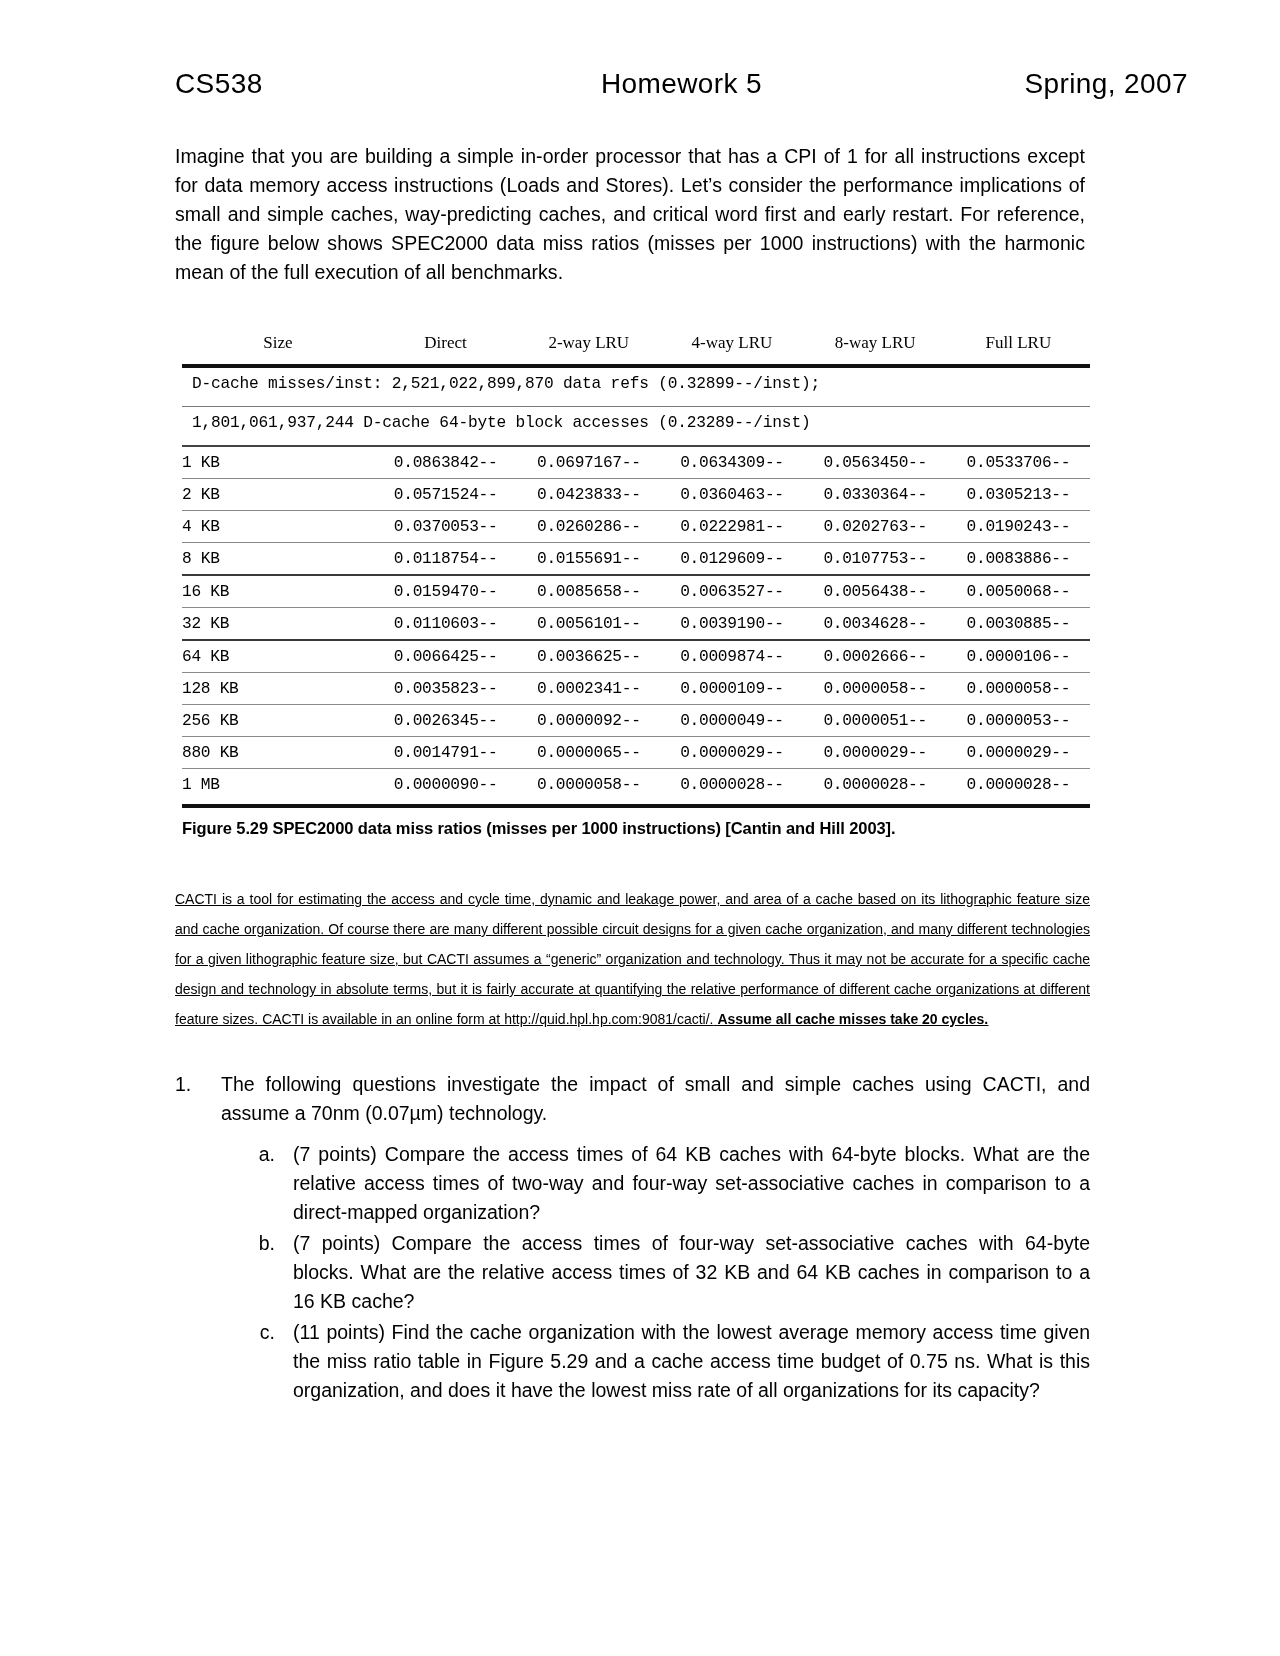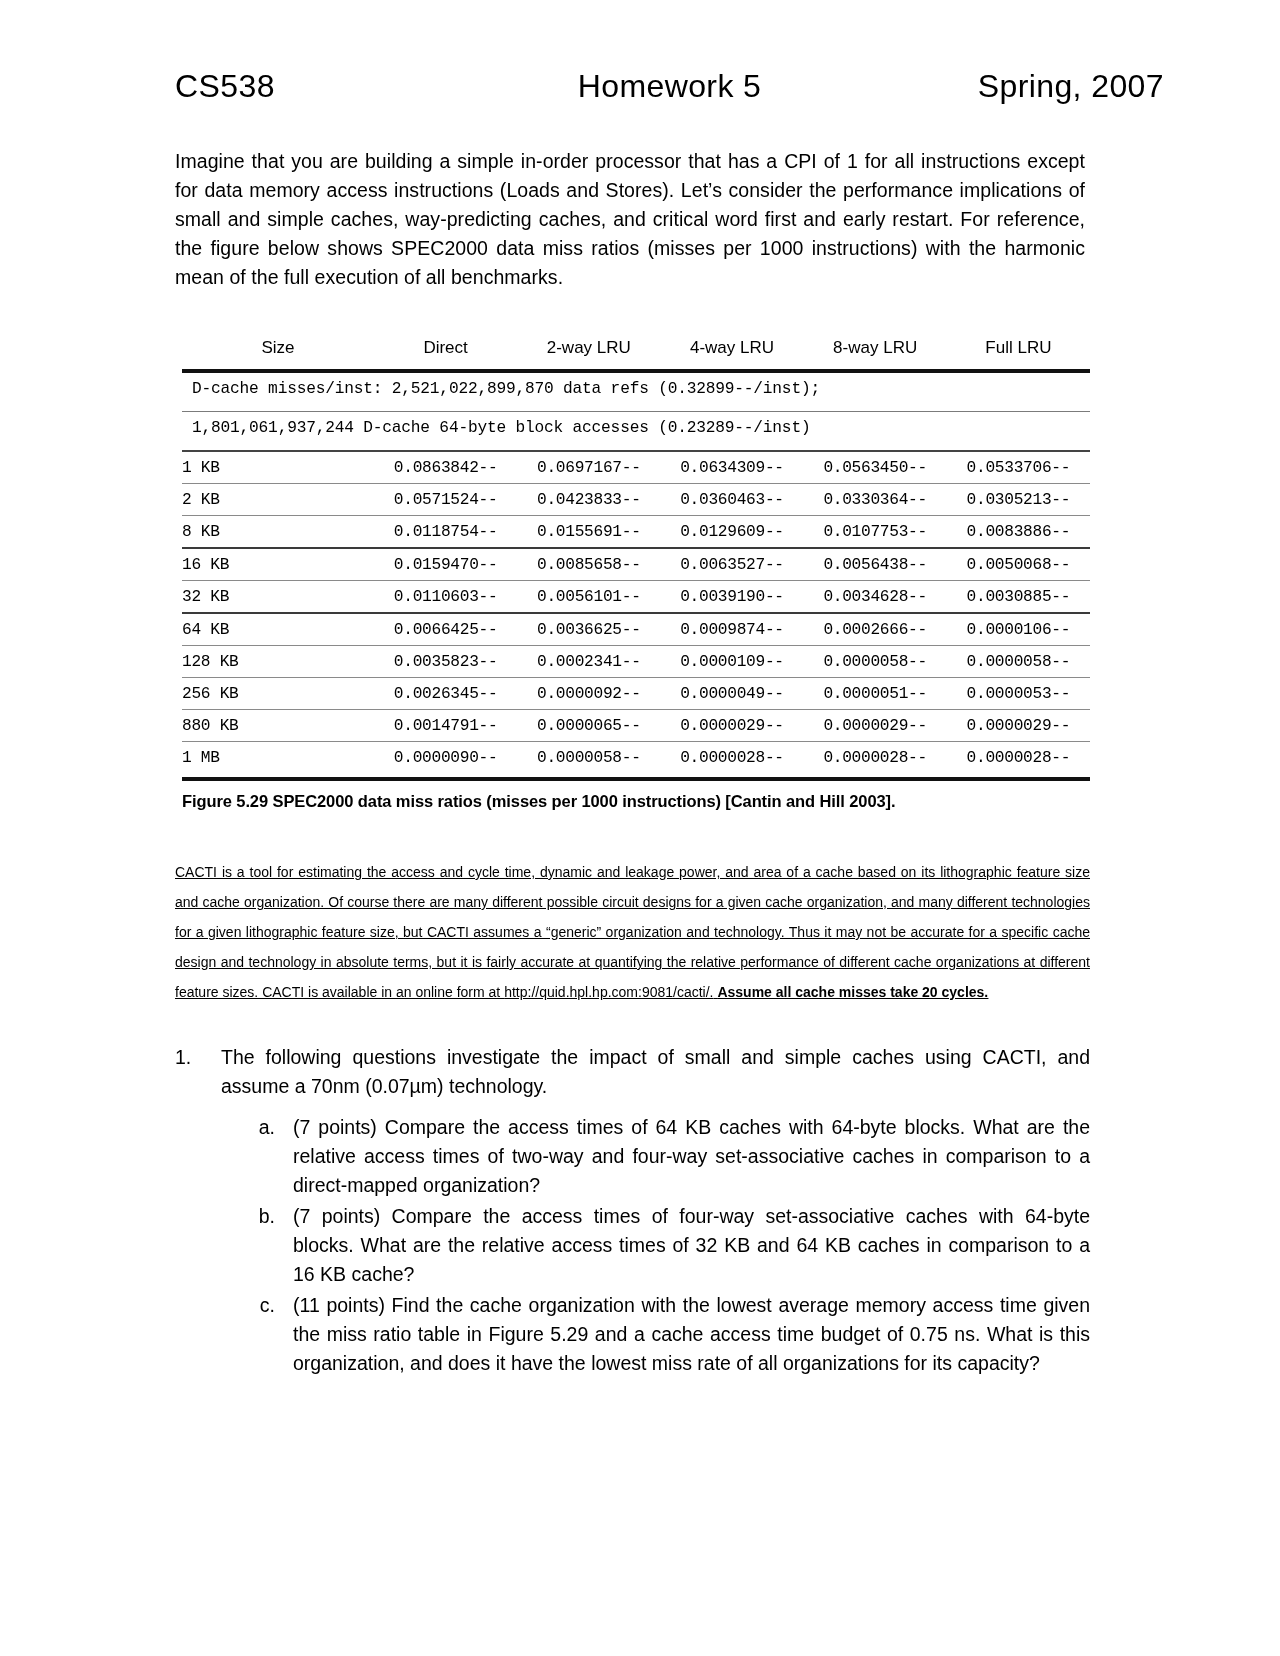--- a/index.html
+++ b/index.html
@@ -19,22 +19,22 @@
     width: 1280px;
     height: 1656px;
     box-sizing: border-box;
     padding: 0;
   }
 
   
   .doc-header {
     display: flex;
     align-items: center;
-    padding: 68px 116px 0 175px;
-    font-size: 32px;
+    padding: 68px 92px 0 175px;
+    font-size: 28px;
     letter-spacing: 0.4px;
   }
   .doc-header .course { width: 300px; text-align: left; }
   .doc-header .title  { flex: 1; text-align: center; }
   .doc-header .term   { width: 300px; text-align: right; }
 
   
   .intro {
     margin: 42px 195px 0 175px;
     font-size: 19.5px;
@@ -61,21 +61,21 @@
     letter-spacing: -0.2px;
     padding: 7px 0 13px 10px;
     border-bottom: 1.2px solid #7b7b7b;
     white-space: nowrap;
   }
   .mono-line.second td {
     border-bottom: 2.4px solid #444;
     margin-top: 12px;
   }
   thead.col-heads th {
-    font-family: Liberation Sans, sans-serif;
+    font-family: Liberation Serif, serif;
     font-size: 17px;
     font-weight: normal;
     padding: 12px 0 11px 0;
     border-bottom: 1.2px solid #7b7b7b;
     text-align: center;
   }
   thead.col-heads th.size-h { width: 150px; }
   tbody.data-rows td {
     font-family: "Liberation Mono", monospace;
     font-size: 16.2px;
@@ -202,20 +202,28 @@
           <td>0.0563450--</td>
           <td>0.0533706--</td>
         </tr>
         <tr>
           <td class="size-c">2 KB</td>
           <td>0.0571524--</td>
           <td>0.0423833--</td>
           <td>0.0360463--</td>
           <td>0.0330364--</td>
           <td>0.0305213--</td>
+        </tr>
+        <tr>
+          <td class="size-c">4 KB</td>
+          <td>0.0370053--</td>
+          <td>0.0260286--</td>
+          <td>0.0222981--</td>
+          <td>0.0202763--</td>
+          <td>0.0190243--</td>
         </tr>
         <tr class="heavy">
           <td class="size-c">8 KB</td>
           <td>0.0118754--</td>
           <td>0.0155691--</td>
           <td>0.0129609--</td>
           <td>0.0107753--</td>
           <td>0.0083886--</td>
         </tr>
         <tr>

